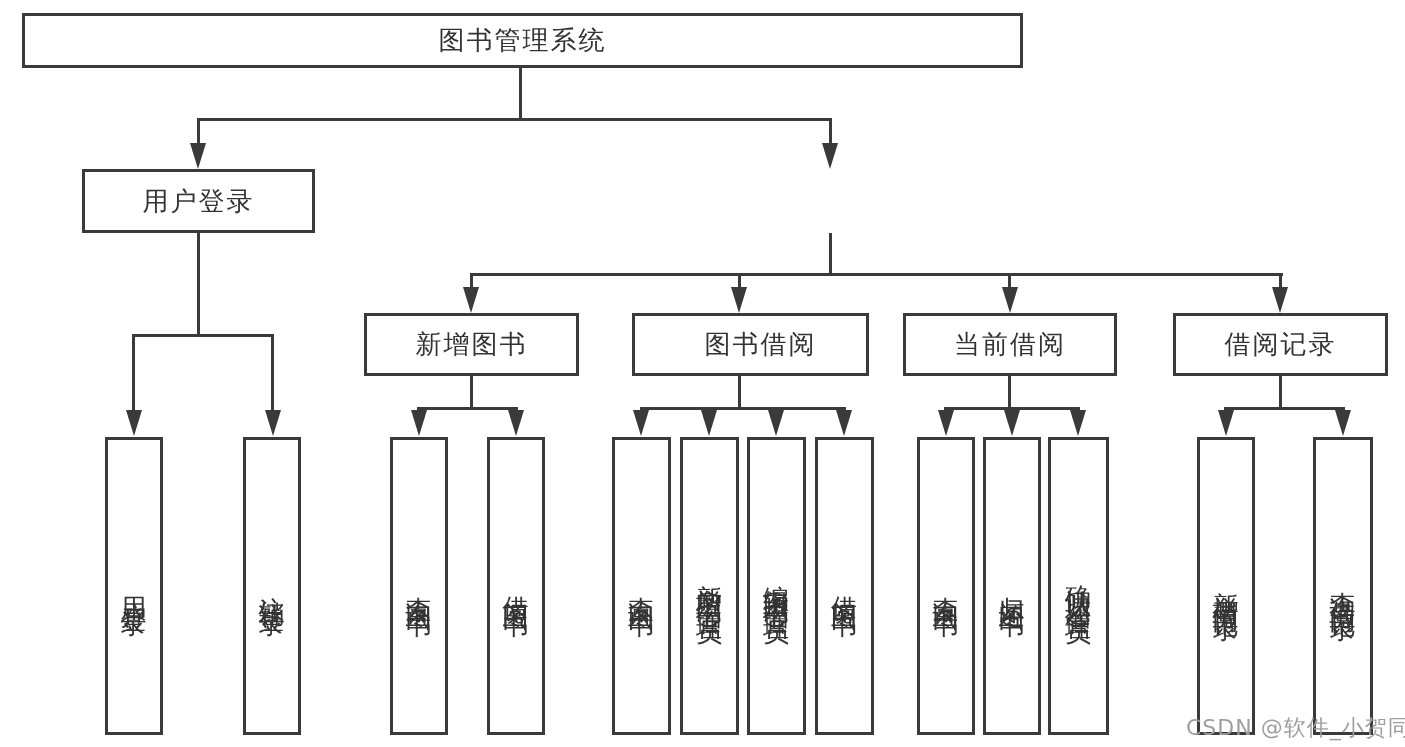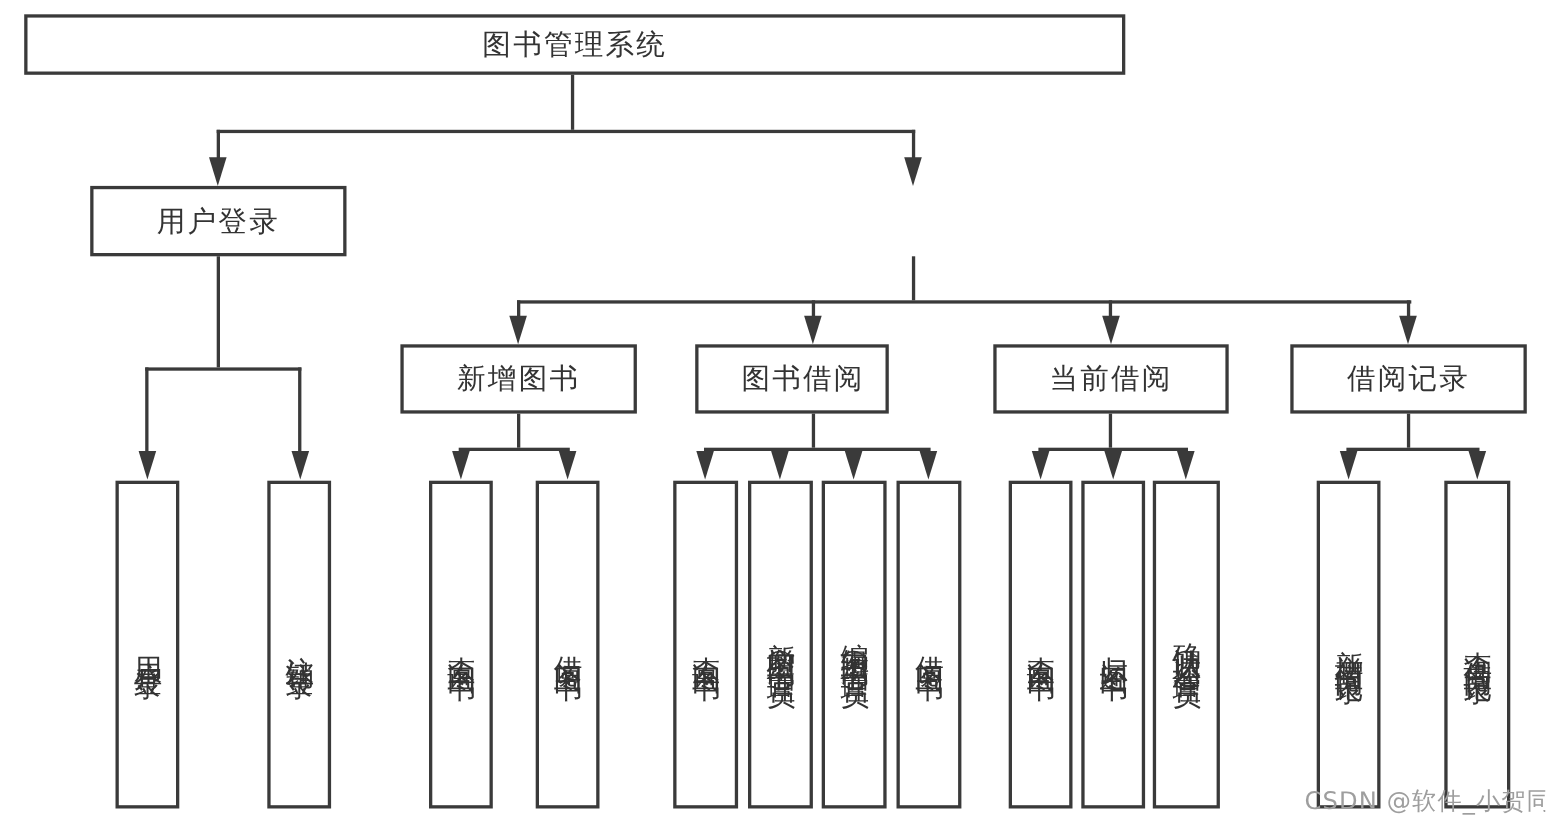--- a/index.html
+++ b/index.html
@@ -66,21 +66,21 @@
   <div class="vl" style="left:470px;top:273px;height:15px;"></div>
   <div class="vl" style="left:738px;top:273px;height:15px;"></div>
   <div class="vl" style="left:1008px;top:273px;height:15px;"></div>
   <div class="vl" style="left:1279px;top:273px;height:15px;"></div>
   <div class="ah" style="left:463px;top:287px;"></div>
   <div class="ah" style="left:731px;top:287px;"></div>
   <div class="ah" style="left:1002px;top:287px;"></div>
   <div class="ah" style="left:1272px;top:287px;"></div>
 
   <div class="box" style="left:364px;top:313px;width:215px;height:63px;">新增图书</div>
-  <div class="box" style="left:632px;top:313px;width:176px;height:63px;padding-left:20px;">图书借阅</div>
+  <div class="box" style="left:632px;top:313px;width:237px;height:63px;padding-left:20px;">图书借阅</div>
   <div class="box" style="left:1173px;top:313px;width:215px;height:63px;">借阅记录</div>
   <div class="box" style="left:903px;top:313px;width:214px;height:63px;">当前借阅</div>
 
   <div class="vl" style="left:470px;top:376px;height:31px;"></div>
   <div class="hl" style="left:417px;top:407px;width:101px;"></div>
   <div class="ah" style="left:411px;top:410px;"></div>
   <div class="ah" style="left:508px;top:410px;"></div>
 
   <div class="vl" style="left:738px;top:376px;height:31px;"></div>
   <div class="hl" style="left:640px;top:407px;width:206px;"></div>

